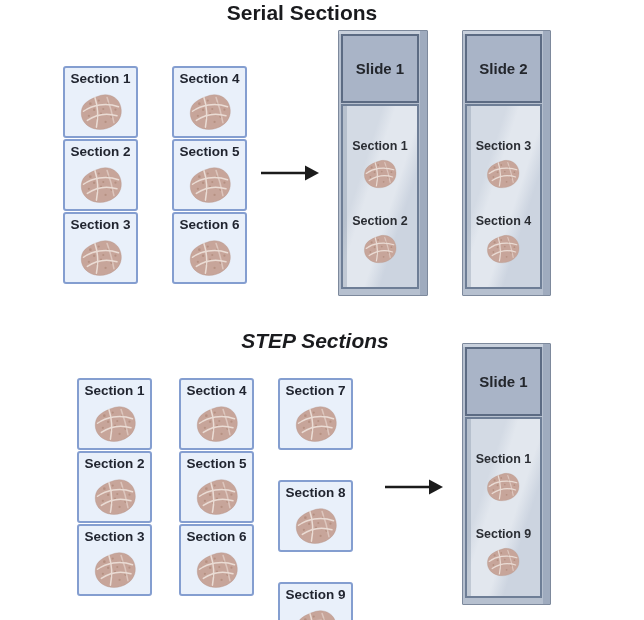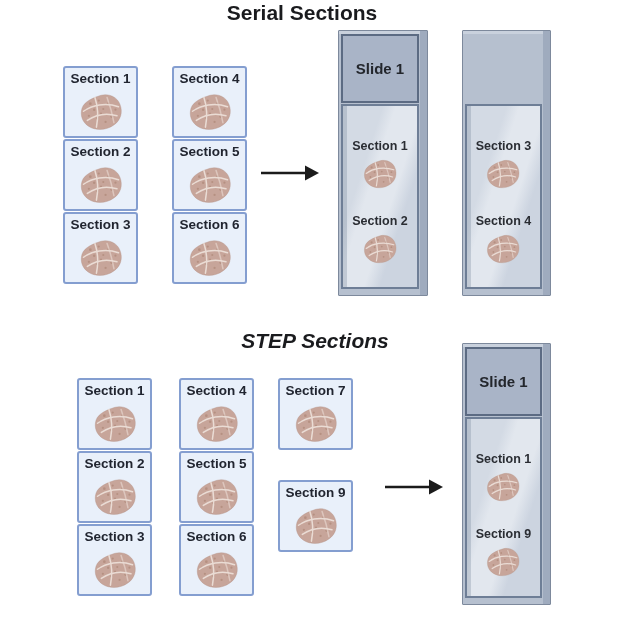--- a/index.html
+++ b/index.html
@@ -154,20 +154,23 @@
         <svg class="blob" width="36" height="30" viewBox="0 0 60 50">
             <use href="#tissue-blob"></use>
           </svg>
       </div>
     </div>
   </div>
 
   <div class="slide" style="left:462px; top:30px; width:89px; height:266px;">
     <div class="slide-top-facet"></div>
     <div class="slide-right-facet"></div>
+    <div class="slide-label">
+      <div class="slide-label-text">Slide 2</div>
+    </div>
     <div class="slide-body">
       <div class="slide-sec">
         <div class="slide-sec-label">Section 3</div>
         <svg class="blob" width="36" height="30" viewBox="0 0 60 50">
             <use href="#tissue-blob"></use>
           </svg>
       </div>
       <div class="slide-sec">
         <div class="slide-sec-label">Section 4</div>
         <svg class="blob" width="36" height="30" viewBox="0 0 60 50">
@@ -217,20 +220,26 @@
       <div class="sbox-label">Section 6</div>
       <svg class="blob" width="46" height="38" viewBox="0 0 60 50">
           <use href="#tissue-blob"></use>
         </svg>
     </div>
   </div>
 
   <div class="col" style="left:278px; top:378px;gap:30px;">
     <div class="sbox">
       <div class="sbox-label">Section 7</div>
+      <svg class="blob" width="46" height="38" viewBox="0 0 60 50">
+          <use href="#tissue-blob"></use>
+        </svg>
+    </div>
+    <div class="sbox">
+      <div class="sbox-label">Section 8</div>
       <svg class="blob" width="46" height="38" viewBox="0 0 60 50">
           <use href="#tissue-blob"></use>
         </svg>
     </div>
     <div class="sbox">
       <div class="sbox-label">Section 9</div>
       <svg class="blob" width="46" height="38" viewBox="0 0 60 50">
           <use href="#tissue-blob"></use>
         </svg>
     </div>

